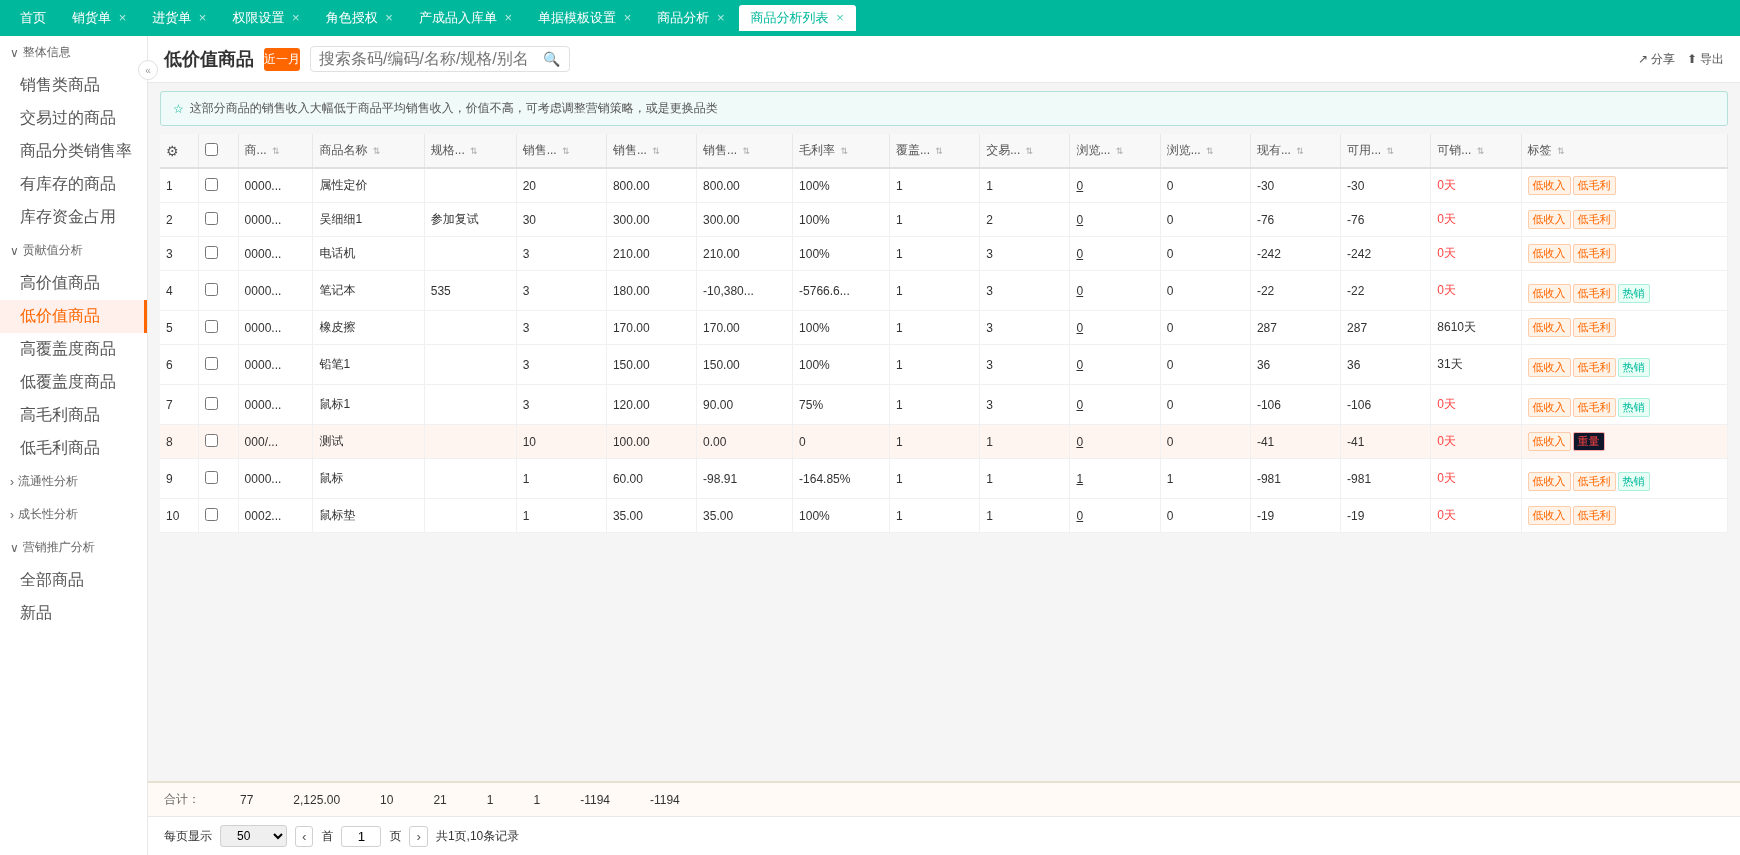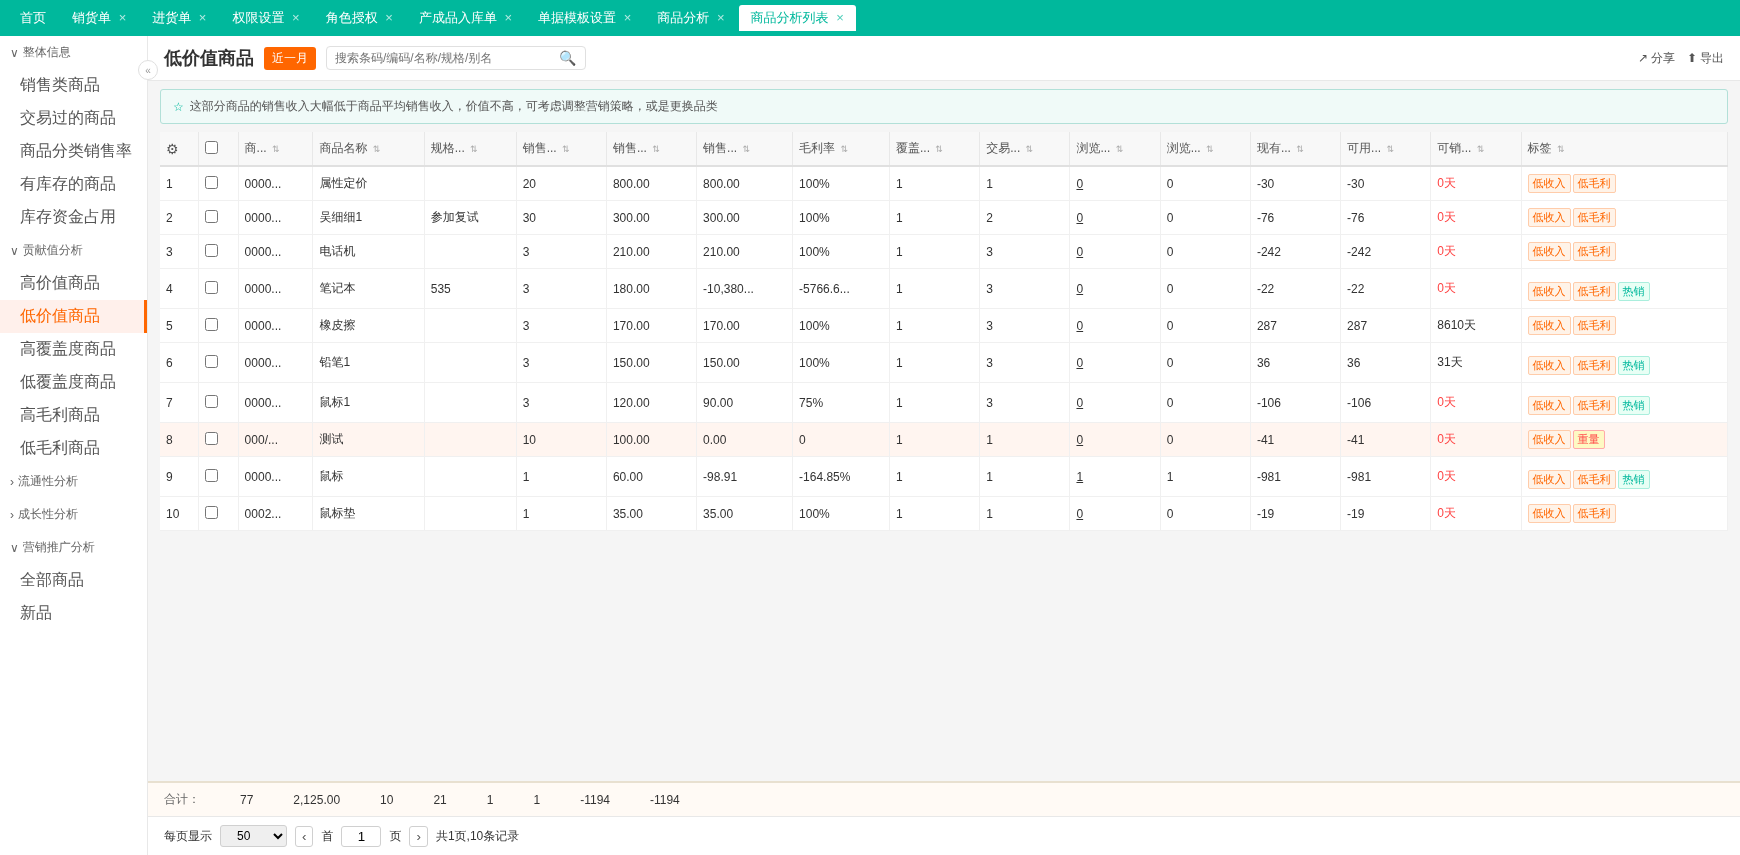--- a/index.html
+++ b/index.html
@@ -93,39 +93,39 @@
     }
     .page-title {
       font-size: 18px;
       font-weight: bold;
       color: #333;
     }
     .filter-btn {
       background: #ff6600;
       color: #fff;
       border: none;
-      padding: 3px 8px;
+      padding: 3px 0;
       border-radius: 3px;
       cursor: pointer;
       font-size: 12px;
     }
     .search-box {
       display: flex;
       align-items: center;
       border: 1px solid #e0e0e0;
       border-radius: 4px;
       padding: 3px 8px;
       background: #fff;
       flex: 1;
       max-width: 260px;
     }
     .search-box input {
       border: none;
       outline: none;
-      font-size: 12px;
+      font-size: 16px;
       color: #999;
       width: 100%;
     }
     .search-icon { color: #ff6600; font-size: 14px; }
     .header-right-btns {
       margin-left: auto;
       display: flex;
       gap: 12px;
     }
     .header-right-btn {
@@ -187,21 +187,21 @@
       color: #333;
     }
     .tag {
       display: inline-block;
       padding: 1px 4px;
       border-radius: 2px;
       font-size: 11px;
       margin-right: 2px;
     }
     .tag-orange { background: #fff3e8; color: #ff6600; border: 1px solid #ffccaa; }
-    .tag-red { background: #fef9c3; color: #ff4444; border: 1px solid #ffaaaa; }
+    .tag-red { background: #0f172a; color: #ff4444; border: 1px solid #ffaaaa; }
     .tag-green { background: #e8fff5; color: #00b89c; border: 1px solid #aaeedd; margin-top: 6px; }
     .days-zero { color: #ff4444; }
     .days-normal { color: #333; }
     .underline-link { text-decoration: underline; color: #333; cursor: pointer; }
 
     
     .table-footer {
       background: #fffaf5;
       border-top: 2px solid #e8e0d0;
       padding: 8px 16px;

